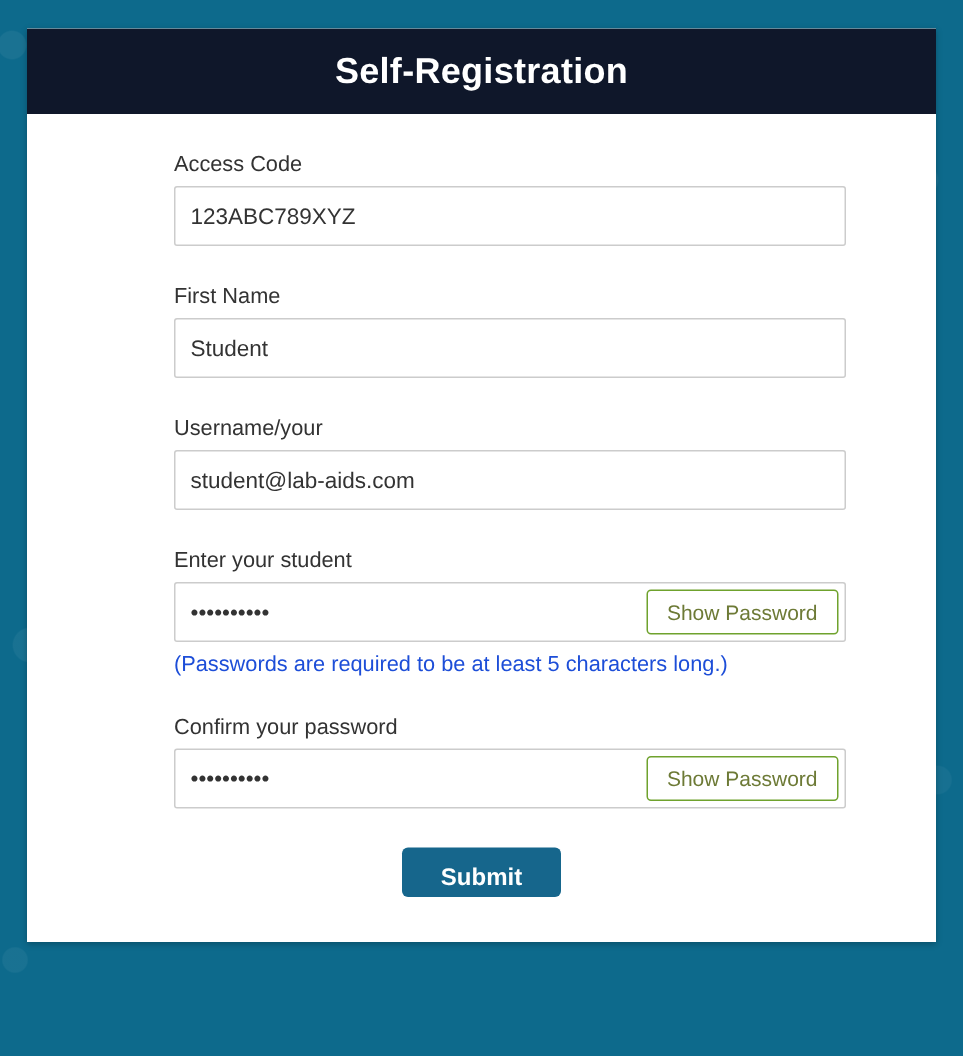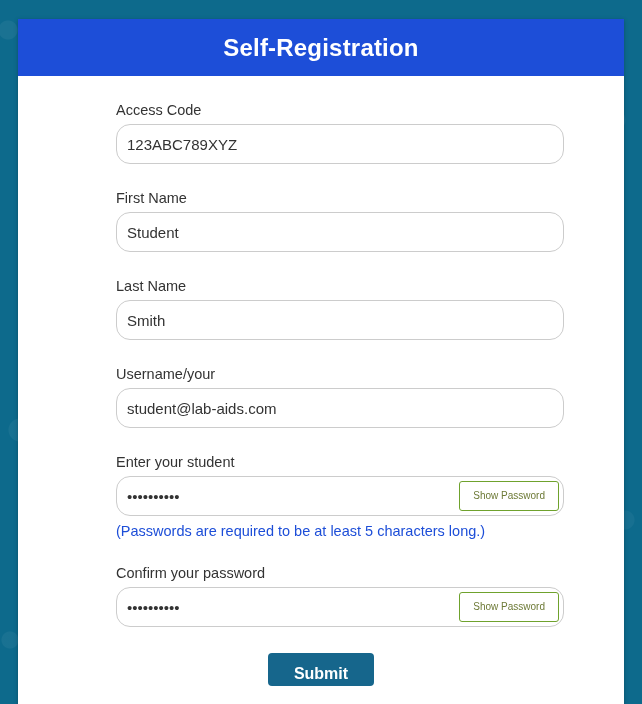--- a/index.html
+++ b/index.html
@@ -35,21 +35,21 @@
     position: absolute;
     left: 18px;
     top: 19px;
     width: 606px;
     background: #ffffff;
     box-shadow: 0 1px 4px rgba(0,0,0,0.25);
     overflow: hidden;
   }
 
   .card-header {
-    background: #1d4ed8;
+    background: #0f172a;
     height: 57px;
     display: flex;
     align-items: center;
     justify-content: center;
   }
   .card-header h1 {
     margin: 0;
     color: #ffffff;
     font-size: 24px;
     font-weight: bold;
@@ -68,21 +68,21 @@
     display: block;
     font-size: 14.5px;
     color: #333333;
     margin-bottom: 6px;
   }
   .text-input {
     box-sizing: border-box;
     width: 448px;
     height: 40px;
     border: 1px solid #cccccc;
-    border-radius: 14px;
+    border-radius: 2px;
     padding: 0 10px;
     font-size: 15px;
     color: #333333;
     font-family: "Liberation Sans", sans-serif;
     background: #ffffff;
     outline: none;
   }
   .text-input::placeholder {
     color: #9a9a9a;
   }
@@ -99,21 +99,21 @@
   .show-pw-btn {
     position: absolute;
     right: 5px;
     top: 5px;
     height: 30px;
     padding: 0 13px;
     background: #ffffff;
     border: 1px solid #6fa22d;
     border-radius: 3px;
     color: #6d7a36;
-    font-size: 10px;
+    font-size: 14px;
     font-family: "Liberation Sans", sans-serif;
     cursor: pointer;
     line-height: 28px;
   }
 
   .hint {
     font-size: 14.5px;
     color: #1d4ed8;
     margin-top: 7px;
     margin-bottom: 0;
@@ -153,24 +153,20 @@
     <div class="field">
       <label class="field-label">Access Code</label>
       <input class="text-input" type="text" value="123ABC789XYZ" style="">
     </div>
 
     <div class="field">
       <label class="field-label">First Name</label>
       <input class="text-input" type="text" value="Student" style="">
     </div>
 
-    <div class="field">
-      <label class="field-label">Last Name</label>
-      <input class="text-input" type="text" value="Smith" style="">
-    </div>
 
     <div class="field">
       <label class="field-label">Username/your</label>
       <input class="text-input" type="text" value="student@lab-aids.com" style="">
     </div>
 
     <div class="field">
       <label class="field-label">Enter your student</label>
       <div class="pw-wrap">
         <input class="text-input" type="text" value="••••••••••" style="">

